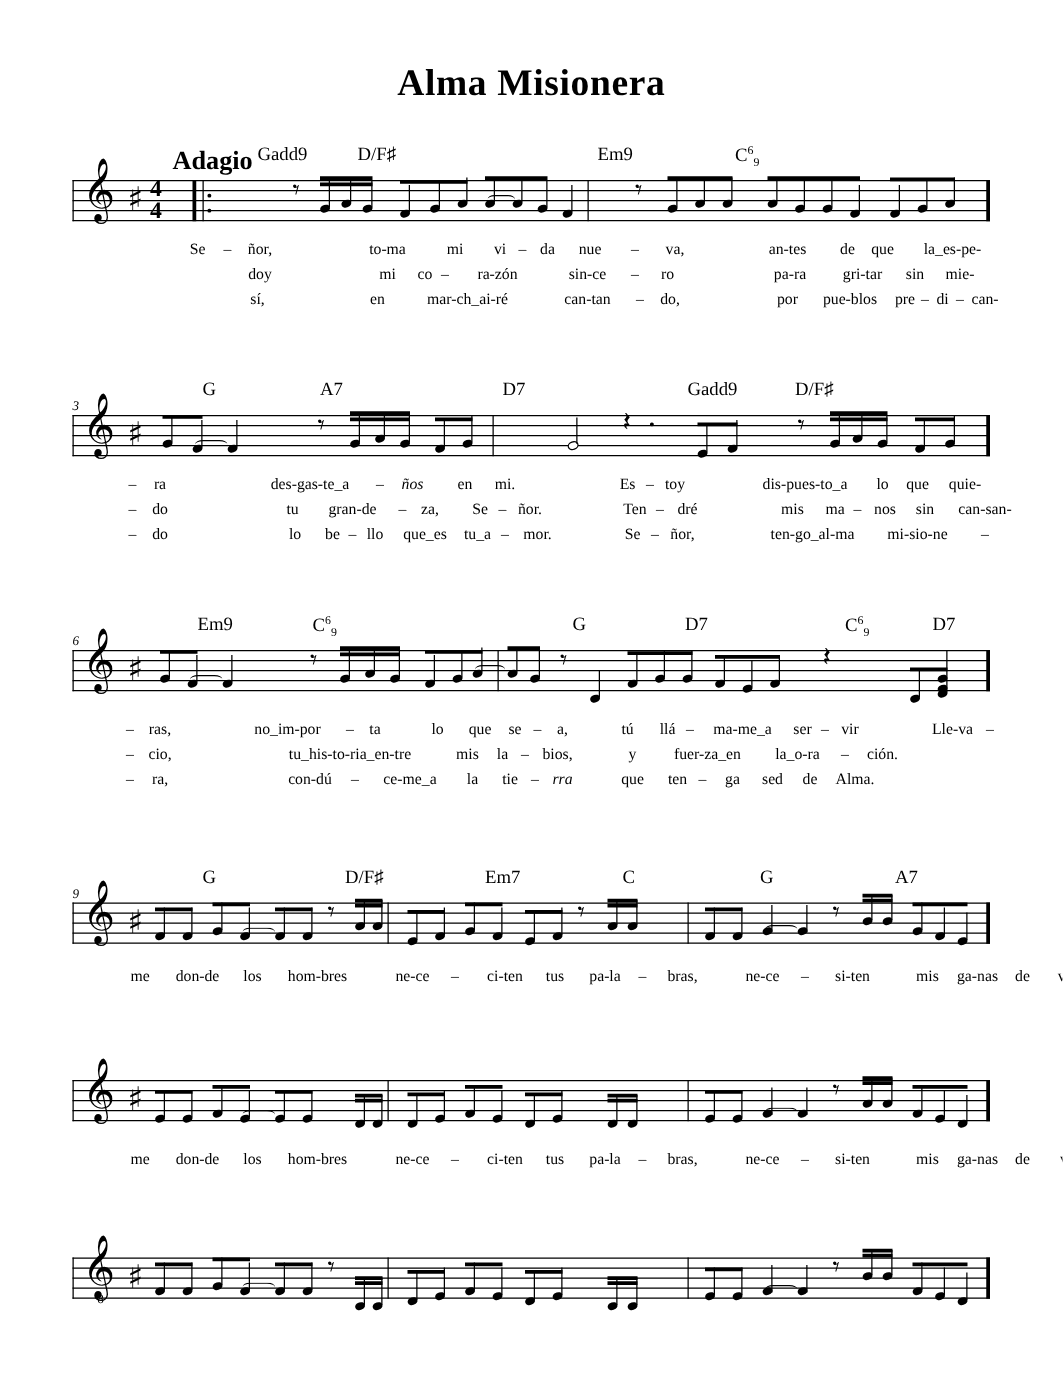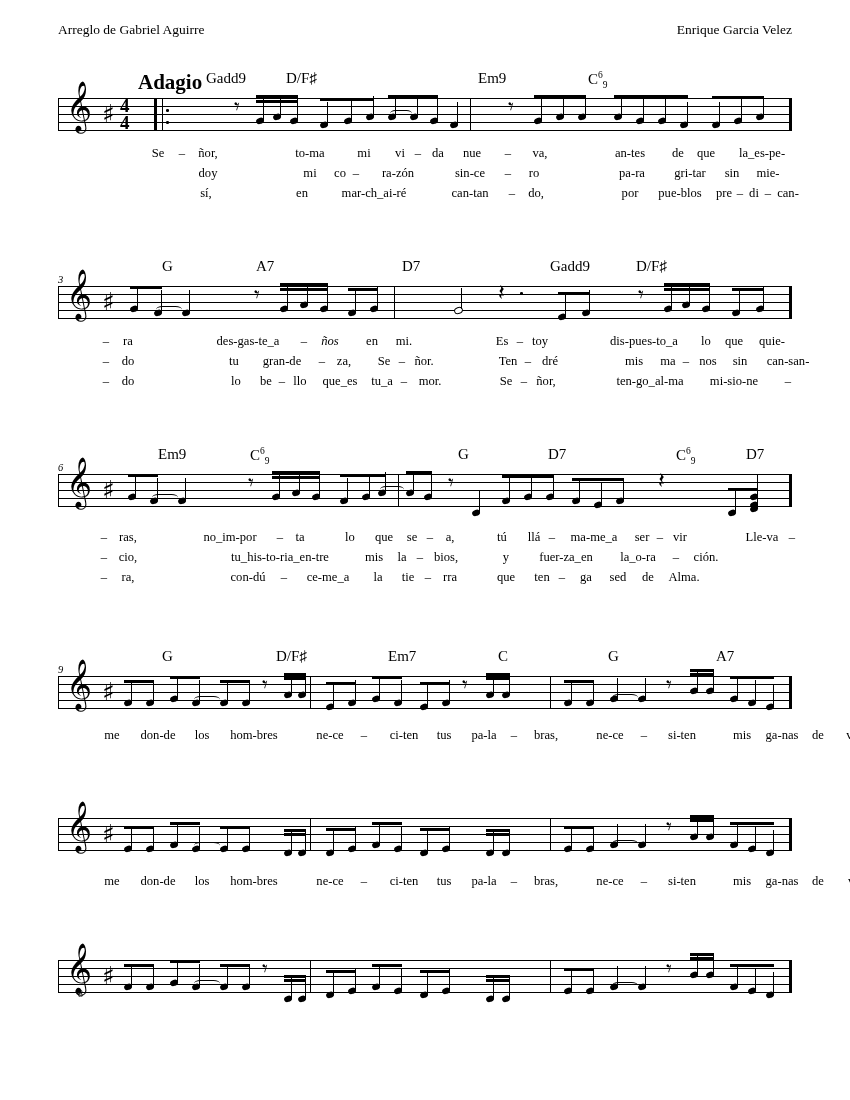--- a/index.html
+++ b/index.html
@@ -123,25 +123,22 @@
     white-space:nowrap;
     letter-spacing:0px;
   }
   .lyricline span { position:absolute; transform:translateX(-50%); }
 </style>
 </head>
 <body>
 
 <div class="page">
 
-
-  <div class="credits">
-    <div>Arreglo de Gabriel Aguirre</div>
-    <div>Enrique Garcia Velez</div>
-  </div>
+  <div class="title">Alma Misionera</div>
+
 
   <div class="system" style="margin-top:24px;">
     <div class="stafflines" style="top:36px;">
       <i></i>
         <i></i>
         <i></i>
         <i></i>
         <i></i>
     </div>
     <div class="barline" style="left:0;top:36px;"></div>
@@ -521,21 +518,21 @@
       </div>
     <div class="lyricline" style="top:132px;" id="s3v3">
         <span style="left: 46px;">–</span>
         <span style="left: 70px;">ra,</span>
         <span style="left: 190px;">con-dú</span>
         <span style="left: 226px;">–</span>
         <span style="left: 270px;">ce-me_a</span>
         <span style="left: 320px;">la</span>
         <span style="left: 350px;">tie</span>
         <span style="left: 370px;">–</span>
-        <span style="left: 392px;">rra</span>
+        <span style="left: 392px; font-style: italic;">rra</span>
         <span style="left: 448px;">que</span>
         <span style="left: 484px;">ten</span>
         <span style="left: 504px;">–</span>
         <span style="left: 528px;">ga</span>
         <span style="left: 560px;">sed</span>
         <span style="left: 590px;">de</span>
         <span style="left: 626px;">Alma.</span>
       </div>
   </div>
 

